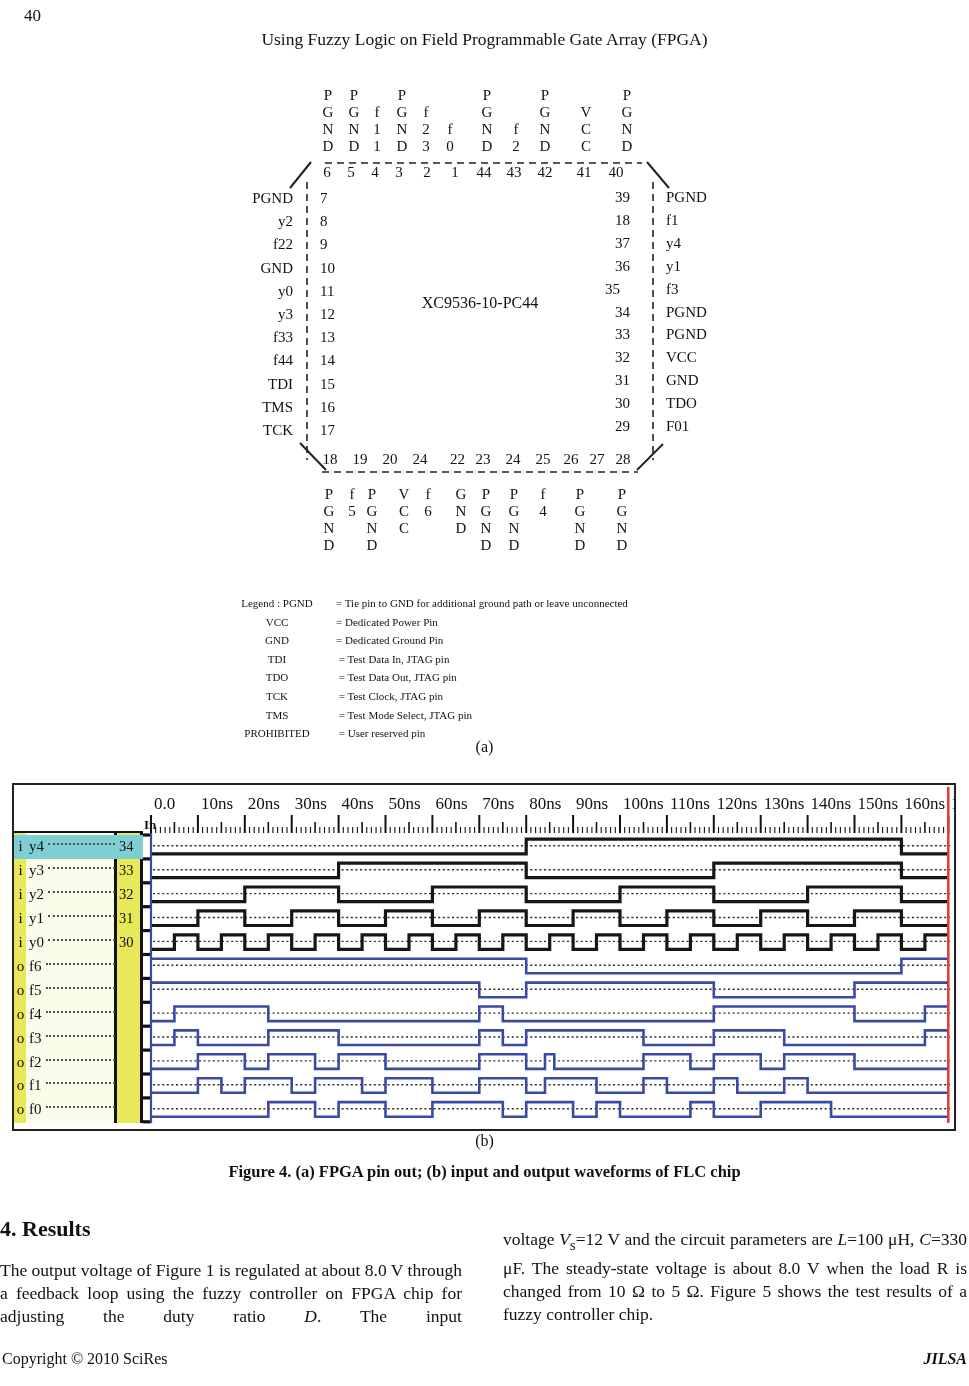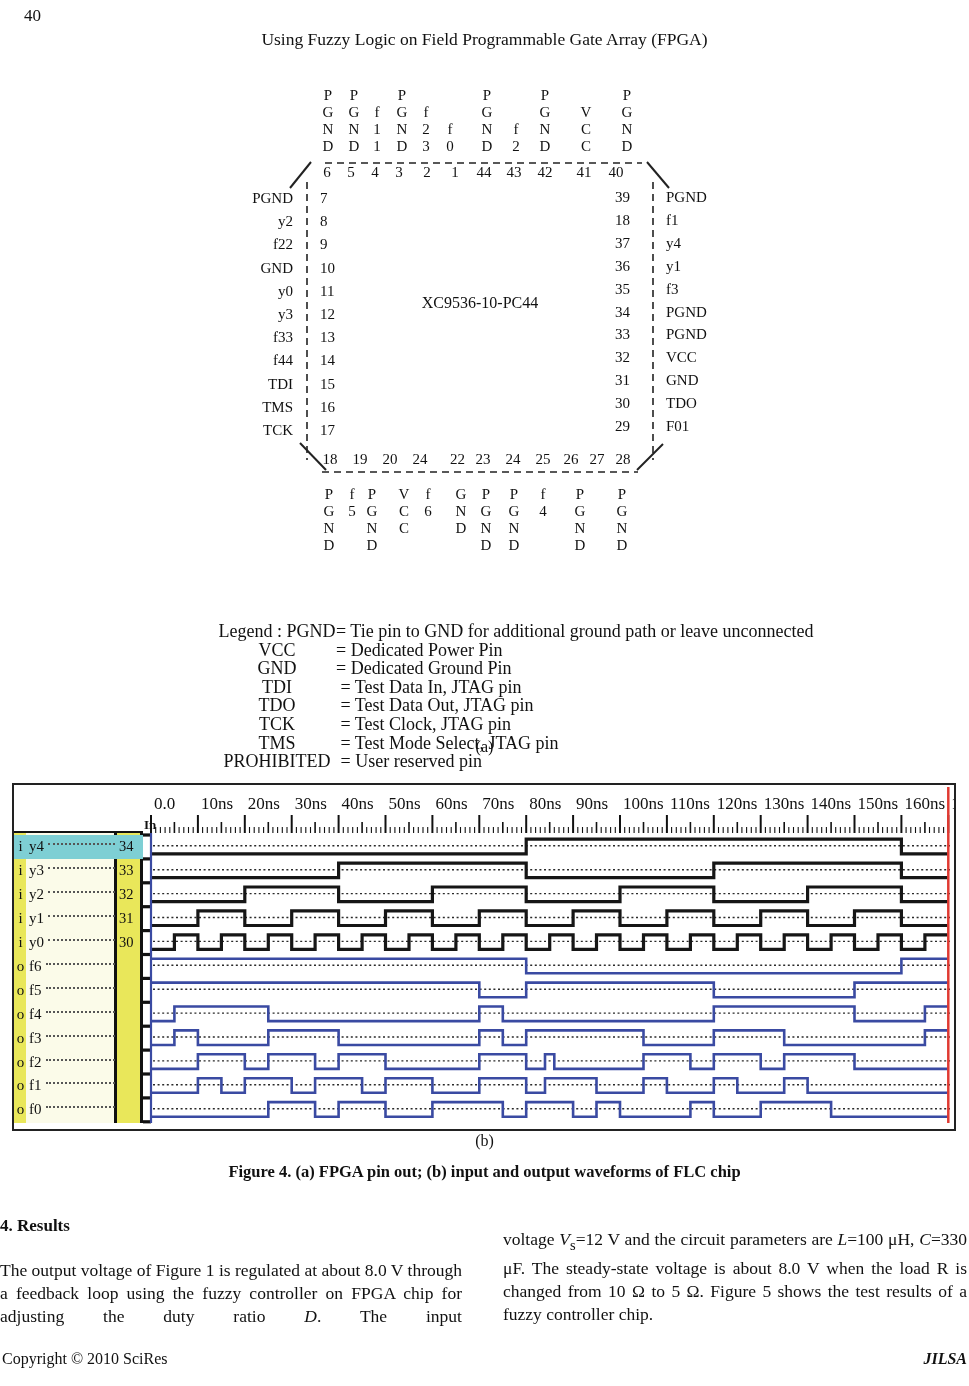--- a/index.html
+++ b/index.html
@@ -10,40 +10,40 @@
   #page-number{left:24px;top:6px;font-size:17px;}
   #title1{left:0;top:6px;width:969px;text-align:center;font-size:17.5px;}
   #title2{left:0;top:29px;width:969px;text-align:center;font-size:17.5px;}
   
   .vpin{position:absolute;width:18px;text-align:center;font-size:15px;line-height:17px;}
   .vpin div{height:17px;}
   .pnum{position:absolute;font-size:15px;}
   .pside{position:absolute;font-size:15px;}
   #chip-name{left:380px;top:294px;width:200px;text-align:center;font-size:16px;}
   
-  #legend{left:218px;top:594px;width:700px;font-size:18px;margin-top:28px;}
+  #legend{left:218px;top:594px;width:700px;font-size:11px;}
   .lrow{display:flex;line-height:18.6px;}
   .lterm{width:118px;text-align:center;white-space:pre;}
   .ldef{white-space:pre;}
   #sub-a{left:0;top:738px;width:969px;text-align:center;font-size:16px;}
   #sub-b{left:0;top:1132px;width:969px;text-align:center;font-size:16px;}
   #caption{left:0;top:1162px;width:969px;text-align:center;font-size:16.5px;font-weight:bold;}
   
   #wavepanel{left:12px;top:783px;width:940px;height:344px;border:2px solid #222;
              background:#fff;overflow:hidden;}
   #wavepanel .strip{position:absolute;}
   .wlrow{position:absolute;left:0;width:129px;height:23.9px;display:flex;align-items:center;z-index:4;}
   .wl-io{width:13px;text-align:center;font-size:15px;flex:0 0 13px;}
   .wl-name{font-size:15px;padding-left:2px;flex:0 0 auto;}
   .wl-leader{flex:1 1 auto;border-bottom:2px dotted #555;margin:0 4px 6px 4px;height:1px;}
   .wl-val{flex:0 0 24px;text-align:left;font-size:14.5px;}
   #cornertext{position:absolute;left:130px;top:32px;font-size:13px;font-weight:bold;
               width:12px;overflow:hidden;z-index:6;}
   
-  #results-heading{left:0px;top:1216px;font-size:17px;font-weight:bold;}
+  #results-heading{left:0px;top:1216px;font-size:22px;font-weight:bold;}
   #left-par{left:0px;top:1259px;width:462px;font-size:17.5px;line-height:23.2px;
             text-align:justify;text-align-last:justify;}
   #right-par{left:503px;top:1228px;width:464px;font-size:17.5px;line-height:23.2px;
              text-align:justify;}
   
   #footer-left{left:2px;top:1350px;font-size:16px;}
   #footer-right{right:2px;top:1350px;font-size:16px;font-weight:bold;font-style:italic;}
   svg{display:block;}
 </style>
 </head>
@@ -228,21 +228,21 @@
       <div class="pside" style="left: 233px; top: 422px; width: 60px; text-align: right;">TCK</div>
       <div class="pnum" style="left: 320px; top: 422px;">17</div>
       <div class="pnum" style="left: 595px; top: 189px; width: 35px; text-align: right;">39</div>
       <div class="pside" style="left: 666px; top: 189px;">PGND</div>
       <div class="pnum" style="left: 595px; top: 211.9px; width: 35px; text-align: right;">18</div>
       <div class="pside" style="left: 666px; top: 211.9px;">f1</div>
       <div class="pnum" style="left: 595px; top: 234.8px; width: 35px; text-align: right;">37</div>
       <div class="pside" style="left: 666px; top: 234.8px;">y4</div>
       <div class="pnum" style="left: 595px; top: 257.7px; width: 35px; text-align: right;">36</div>
       <div class="pside" style="left: 666px; top: 257.7px;">y1</div>
-      <div class="pnum" style="left: 595px; top: 280.6px; width: 35px; text-align: right;">35</div>
+      <div class="pnum" style="left: 595px; top: 280.6px; width: 35px; text-align: center;">35</div>
       <div class="pside" style="left: 666px; top: 280.6px;">f3</div>
       <div class="pnum" style="left: 595px; top: 303.5px; width: 35px; text-align: right;">34</div>
       <div class="pside" style="left: 666px; top: 303.5px;">PGND</div>
       <div class="pnum" style="left: 595px; top: 326.4px; width: 35px; text-align: right;">33</div>
       <div class="pside" style="left: 666px; top: 326.4px;">PGND</div>
       <div class="pnum" style="left: 595px; top: 349.3px; width: 35px; text-align: right;">32</div>
       <div class="pside" style="left: 666px; top: 349.3px;">VCC</div>
       <div class="pnum" style="left: 595px; top: 372.2px; width: 35px; text-align: right;">31</div>
       <div class="pside" style="left: 666px; top: 372.2px;">GND</div>
       <div class="pnum" style="left: 595px; top: 395.1px; width: 35px; text-align: right;">30</div>

